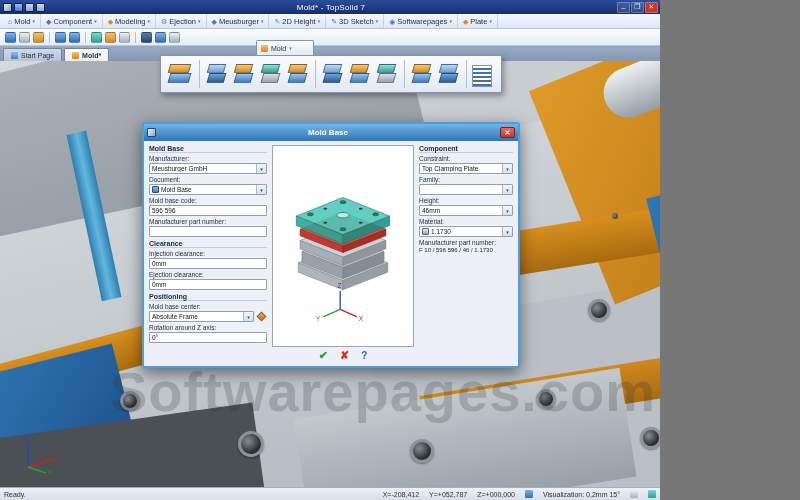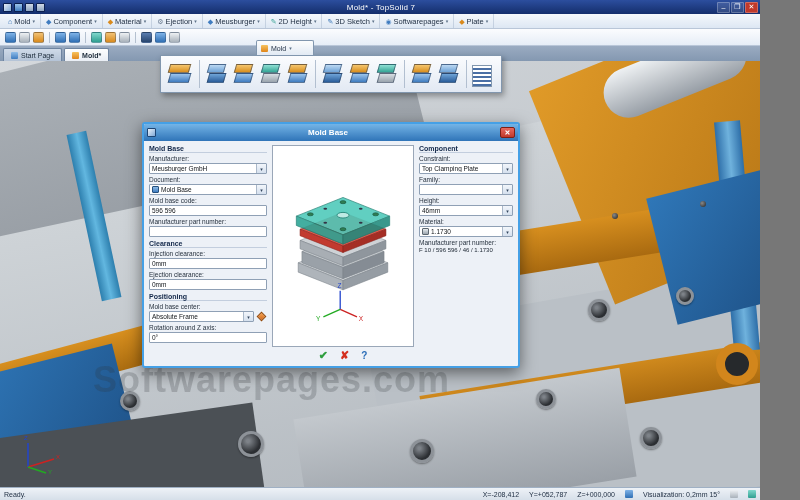--- a/index.html
+++ b/index.html
@@ -1,18 +1,18 @@
 <!DOCTYPE html>
 <html><head>
 <meta charset="utf-8">
 <style>
   * { margin:0; padding:0; box-sizing:border-box; }
   html,body { width:800px; height:500px; overflow:hidden; }
   body { font-family:"Liberation Sans", sans-serif; background:#777; }
-  .app { position:relative; width:760px; height:500px; background:#86efac; overflow:hidden; }
+  .app { position:relative; width:660px; height:500px; background:#86efac; overflow:hidden; }
 
   
   .titlebar { height:14px; background:linear-gradient(#2c4e9e,#142e6c); display:flex; align-items:center; color:#fff; }
   .qa { display:flex; gap:2px; padding-left:3px; }
   .qa span { width:9px; height:9px; border-radius:1px; display:inline-block; }
   .qa-app { background:linear-gradient(135deg,#e8eef6,#7fa8d6); border:1px solid #0c2050; }
   .qa-save { background:linear-gradient(#9cc4ec,#3f7cc0); border:1px solid #0c2050; }
   .qa-undo,.qa-redo { background:linear-gradient(#cfd9e6,#8fa6c2); border:1px solid #0c2050; }
   .title { flex:1; text-align:center; font-size:8px; letter-spacing:.2px; }
   .winctl { display:flex; gap:1px; padding-right:2px; }
@@ -41,21 +41,21 @@
   .doctab.active { background:linear-gradient(#fdfefe,#e9eef5); font-weight:bold; }
   .dt-ic { width:7px; height:7px; border-radius:1px; }
   .dt-blue { background:linear-gradient(#8fbce8,#3f7cc0); }
   .dt-orange { background:linear-gradient(#f6c25e,#e0851a); }
 
   
   .viewport { position:relative; height:426px; background:linear-gradient(160deg,#d4d8dc,#b2b8be); overflow:hidden; }
   .cs { position:absolute; }
   .hole { position:absolute; border-radius:50%; background:radial-gradient(circle at 35% 35%, #7d8288 8%, #2b2e32 65%); border:3px solid #8d9298; box-shadow:0 1px 2px rgba(0,0,0,.4); }
   .dot { position:absolute; width:6px; height:6px; border-radius:50%; background:radial-gradient(circle at 35% 35%, #888, #222); }
-  .watermark { position:absolute; left:93px; top:298px; font-size:36px; font-weight:bold; color:rgba(45,50,55,.22); letter-spacing:1px; white-space:nowrap; }
+  .watermark { position:absolute; left:110px; top:298px; font-size:56px; font-weight:bold; color:rgba(45,50,55,.22); letter-spacing:1px; white-space:nowrap; }
 
   
   .fm { position:absolute; left:160px; top:40px; width:342px; z-index:15; }
   .fm-tab { position:relative; margin-left:96px; width:58px; height:15px; background:linear-gradient(#fdfdfd,#e2eaf4); border:1px solid #8196ae; border-bottom:none; border-radius:2px 2px 0 0; display:flex; align-items:center; gap:3px; padding:0 4px; font-size:7px; color:#1d2c40; }
   .fm-box { height:38px; background:linear-gradient(#fbfcfe,#e2e9f3); border:1px solid #8196ae; display:flex; align-items:center; gap:3px; padding:0 5px; box-shadow:2px 3px 6px rgba(0,0,0,.35); }
   .fm-ic { position:relative; width:24px; height:28px; }
   .fm-ic .a,.fm-ic .b { position:absolute; left:3px; width:17px; border:1px solid rgba(40,55,80,.55); transform:skewX(-16deg); }
   .fm-ic .a { top:4px; height:9px; }
   .fm-ic .b { top:13px; height:10px; }
   .v1 .a { background:linear-gradient(#f5c66e,#d98f1f); }
@@ -130,21 +130,21 @@
         <span>Mold</span>
         <span class="chev">▾</span>
       </div>
     <div class="menu-tab">
         <span class="mt-ic" style="color:#3f7cc0">◆</span>
         <span>Component</span>
         <span class="chev">▾</span>
       </div>
     <div class="menu-tab">
         <span class="mt-ic" style="color:#d98a1c">◆</span>
-        <span>Material</span>
+        <span>Modeling</span>
         <span class="chev">▾</span>
       </div>
     <div class="menu-tab">
         <span class="mt-ic" style="color:#6f8096">⚙</span>
         <span>Ejection</span>
         <span class="chev">▾</span>
       </div>
     <div class="menu-tab">
         <span class="mt-ic" style="color:#3f7cc0">◆</span>
         <span>Meusburger</span>

